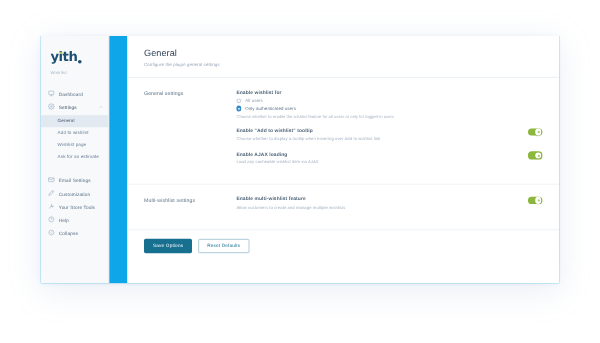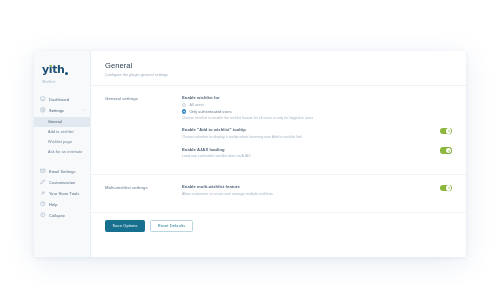--- a/index.html
+++ b/index.html
@@ -12,28 +12,29 @@
     overflow: hidden;
     background: #ffffff;
     font-family: "Liberation Sans", sans-serif;
     -webkit-font-smoothing: antialiased;
   }
 
   
   #app-frame {
     position: absolute;
     left: 34px;
-    top: 51px;
+    top: 30px;
     width: 432px;
     height: 206px;
-    background: #fef9c3;
+    background: #0ea5e9;
     box-shadow: 0 6px 26px rgba(150, 175, 205, 0.22),
                 0 1px 4px rgba(150, 175, 205, 0.18);
     display: flex;
     overflow: hidden;
+    gap: 15px;
   }
 
   
   #sidebar {
     width: 57px;
     min-width: 57px;
     background: #f7f9fb;
     border-right: 1px solid #e9eef4;
     position: relative;
     padding-top: 5px;

